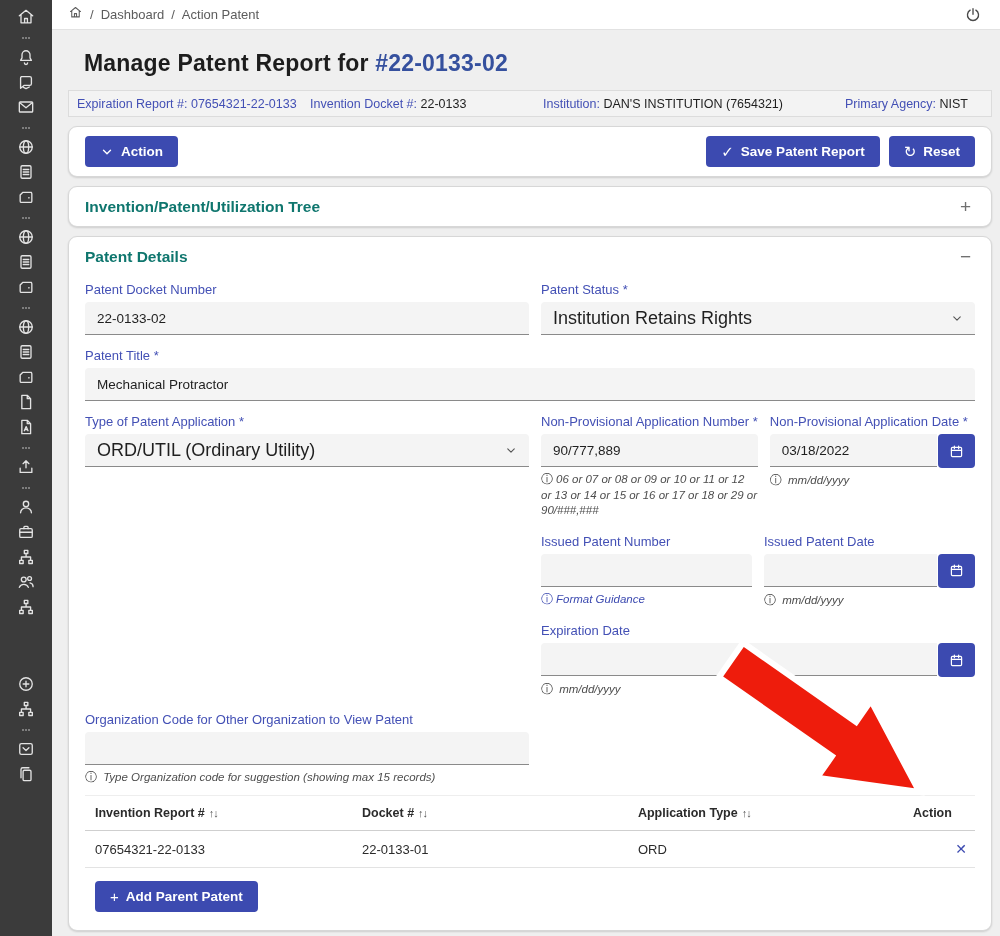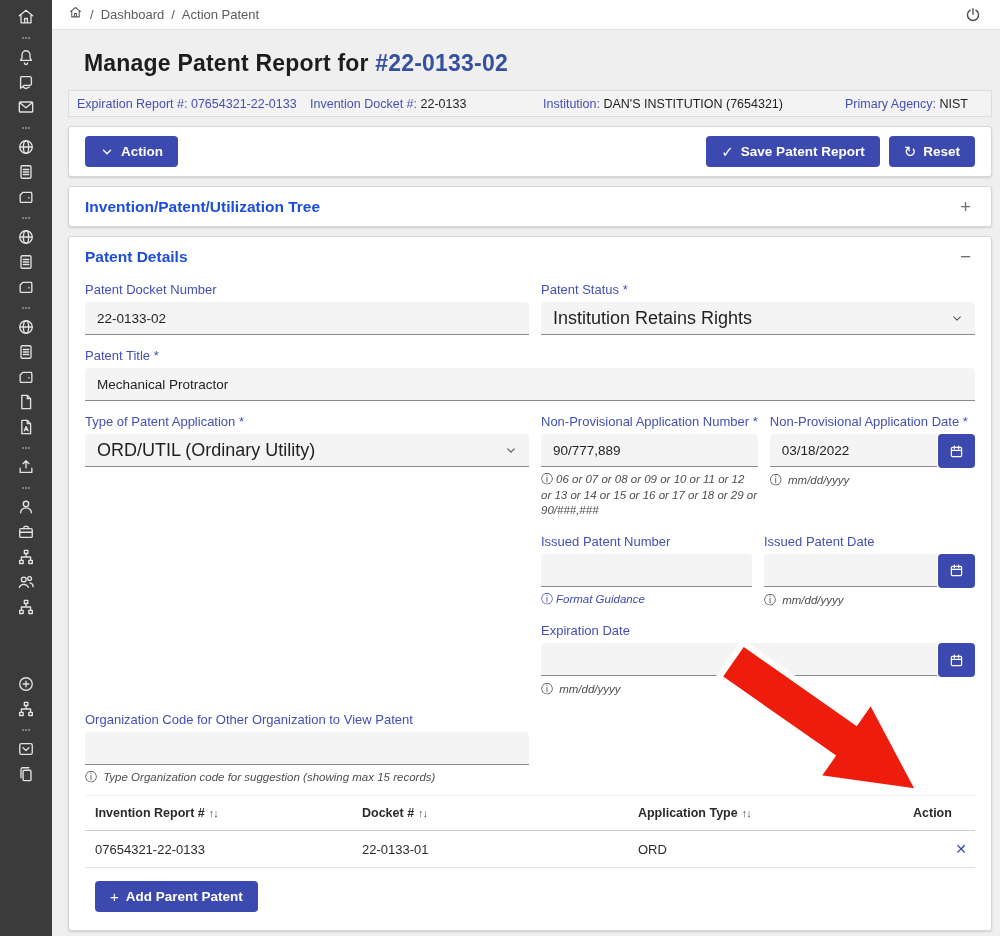--- a/index.html
+++ b/index.html
@@ -38,37 +38,37 @@
     background:#f3f3f3; border:1px solid #dcdcdc; height:27px;
     display:flex; align-items:center; font-size:12.5px;
   }
   .info-seg { white-space:nowrap; padding-left:8px; }
   .info-seg .lbl { color:#4350b5; }
   .info-seg .val { color:#1f1f1f; }
   .info-seg .val.accent { color:#4350b5; }
   .seg-1 { width:233px; } .seg-2 { width:233px; } .seg-3 { width:302px; } .seg-4 { flex:1; }
   
   .card {
-    background:#fff; border:1px solid #d7d7d7; border-radius:3px;
+    background:#fff; border:1px solid #d7d7d7; border-radius:9px;
     box-shadow:0 1px 2px rgba(0,0,0,.14); margin-top:9px;
   }
   .toolbar-card { padding:9px 16px; display:flex; align-items:center; justify-content:space-between; }
   .btn {
     background:#3c4ab0; color:#fff; border:none; border-radius:4px;
     font-family:inherit; font-size:13.5px; font-weight:bold;
     padding:0 15px; height:31px; display:inline-flex; align-items:center; gap:7px; cursor:pointer;
   }
   .btn svg { width:14px; height:14px; stroke:#fff; fill:none; stroke-width:2.4; stroke-linecap:round; stroke-linejoin:round; }
   .btn .glyph { font-weight:normal; font-size:15px; line-height:1; }
   .toolbar-right { display:flex; gap:9px; }
   .sec-head {
     display:flex; align-items:center; justify-content:space-between;
     padding:10px 16px; cursor:pointer;
   }
-  .sec-title { font-size:15.5px; font-weight:bold; color:#1d4ed8; }
+  .sec-title { font-size:15.5px; font-weight:bold; color:#0f766e; }
   .sec-toggle { background:none; border:none; font-size:19px; color:#707070; cursor:pointer; line-height:1; padding:0 4px; font-family:inherit; }
   
   .form-body { padding:6px 16px 14px 16px; }
   .f-label { display:block; font-size:13px; color:#4350b5; margin-bottom:5px; white-space:nowrap; overflow:hidden; }
   .f-input {
     width:100%; height:33px; background:#f4f4f4; border:none; outline:none;
     border-bottom:1px solid #8a8a8a; border-radius:4px 4px 0 0;
     font-family:inherit; font-size:13.5px; color:#1f1f1f; padding:0 12px;
   }
   .f-select {

